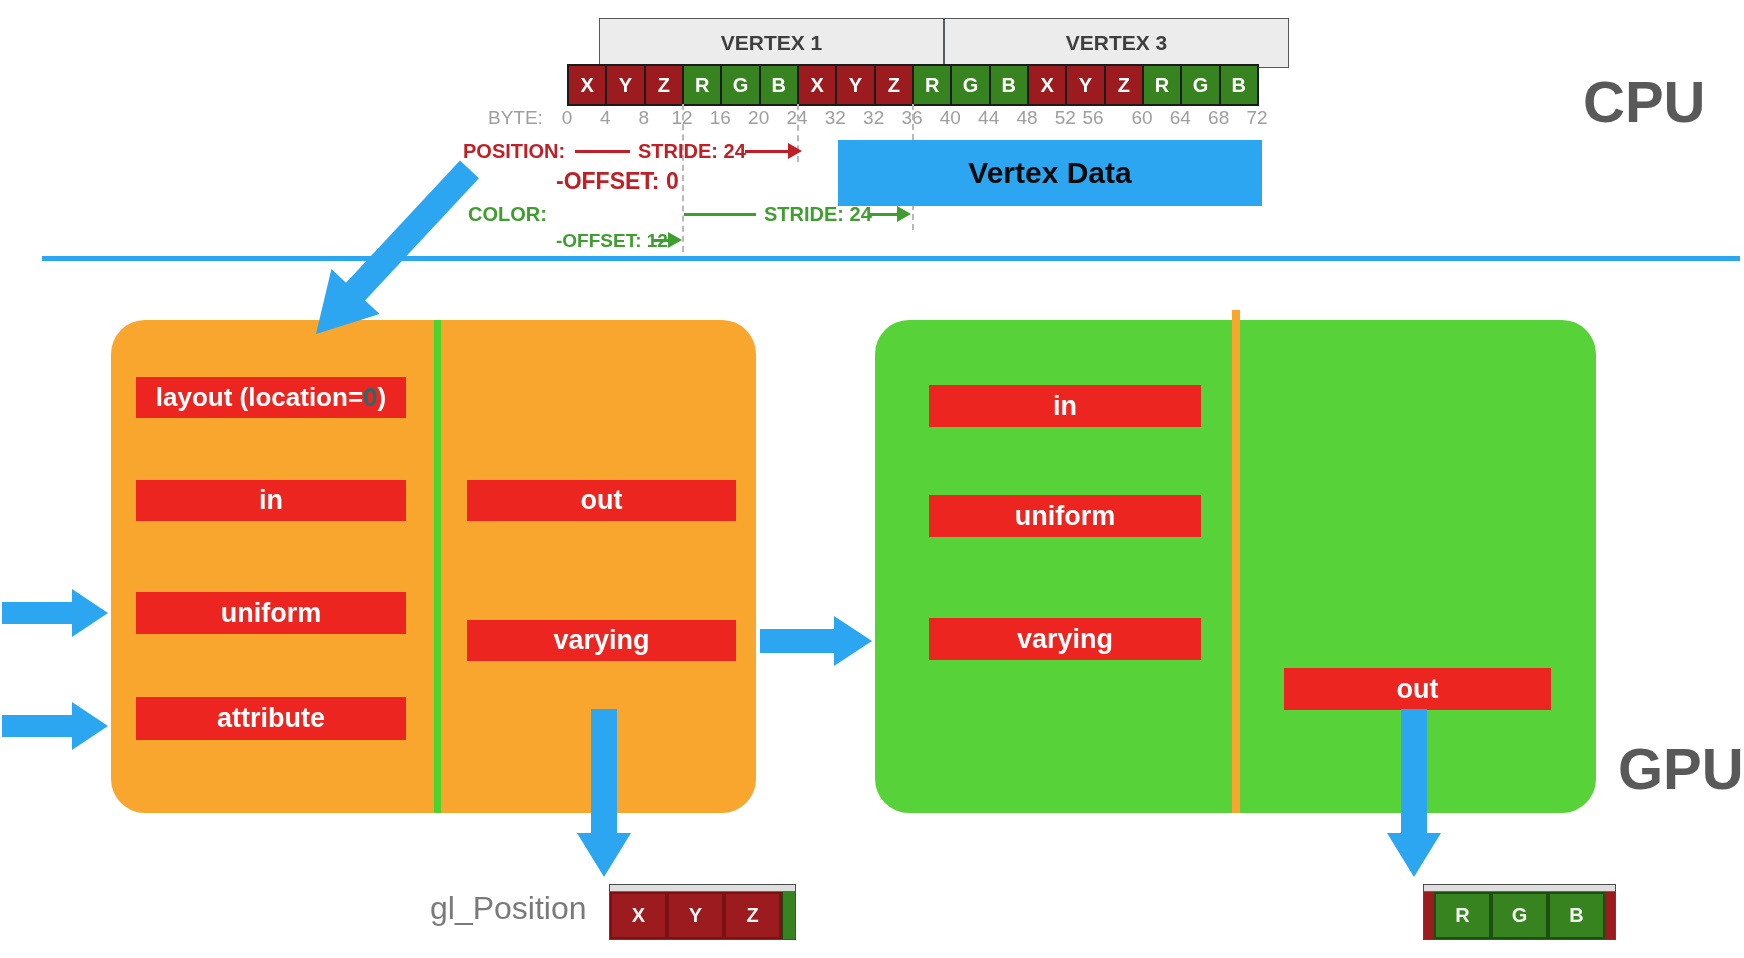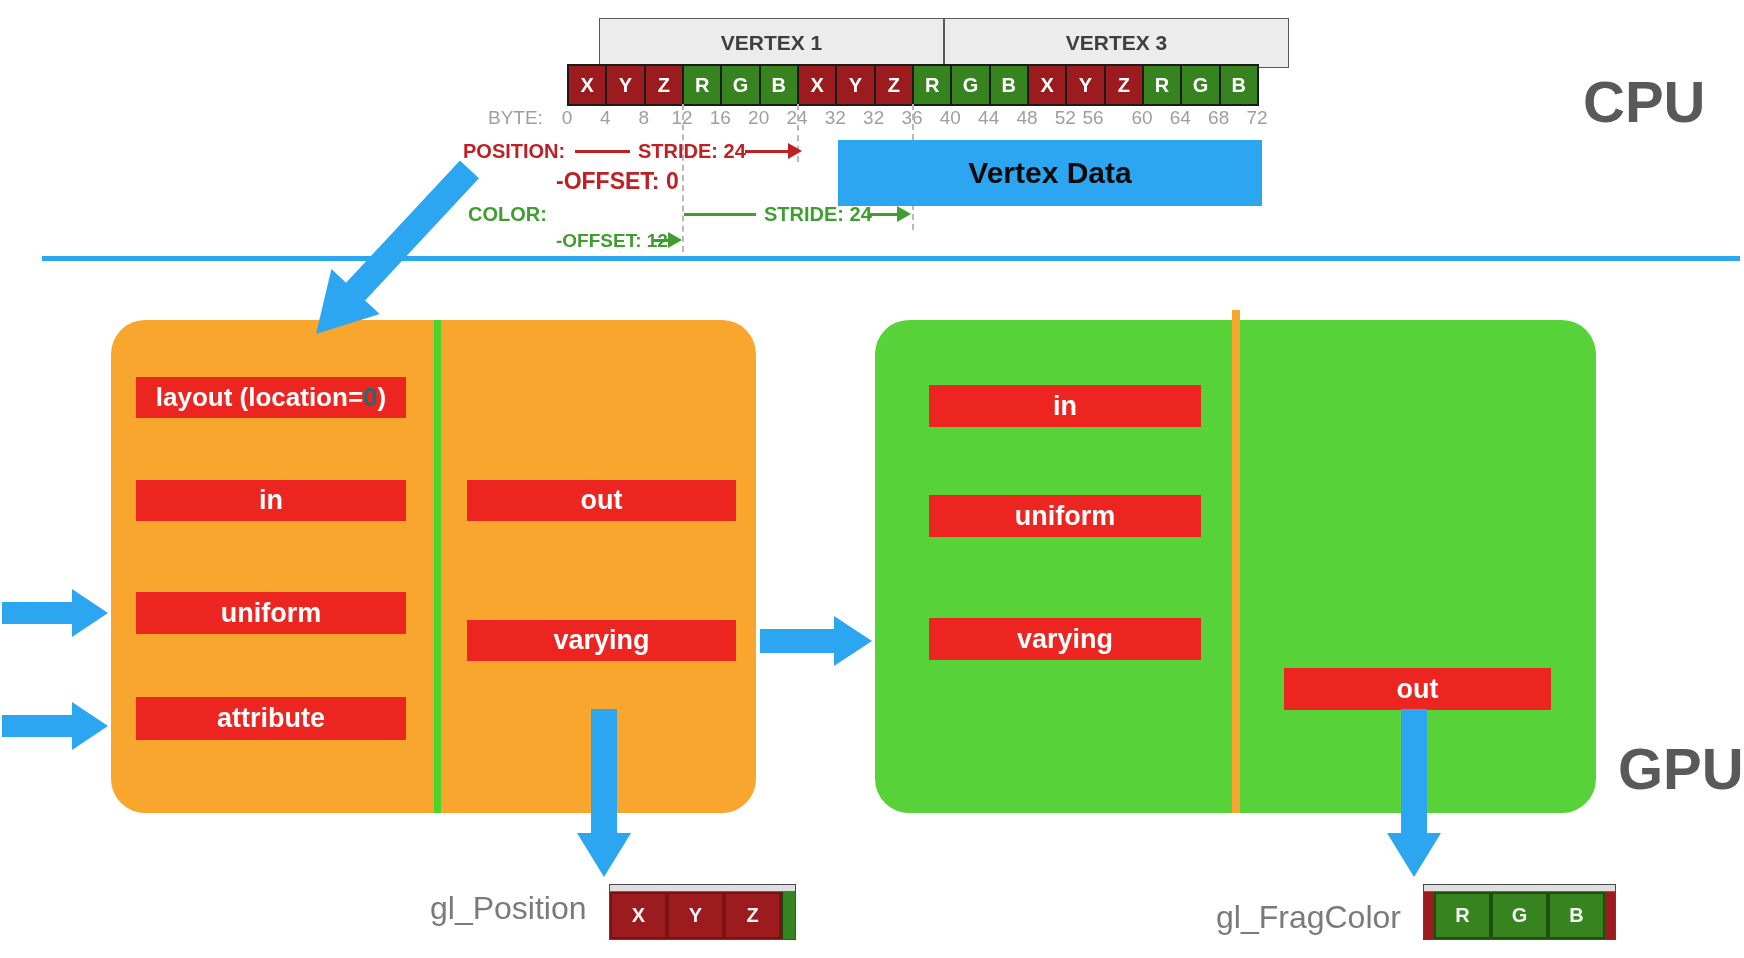--- a/index.html
+++ b/index.html
@@ -180,21 +180,20 @@
   <div class="abs mini" style="left:609px;top:884px">
     <div class="strip"></div>
     <div class="mrow">
       <div class="mcell rcell">X</div>
       <div class="mcell rcell">Y</div>
       <div class="mcell rcell">Z</div>
       <div class="sliver-g"></div>
     </div>
   </div>
 
-  <div class="abs gl-label" style="left:1216px;top:899px">gl_FragColor</div>
   <div class="abs mini" style="left:1423px;top:884px">
     <div class="strip"></div>
     <div class="mrow">
       <div class="sliver-r"></div>
       <div class="mcell gcell">R</div>
       <div class="mcell gcell">G</div>
       <div class="mcell gcell">B</div>
       <div class="sliver-r"></div>
     </div>
   </div>

